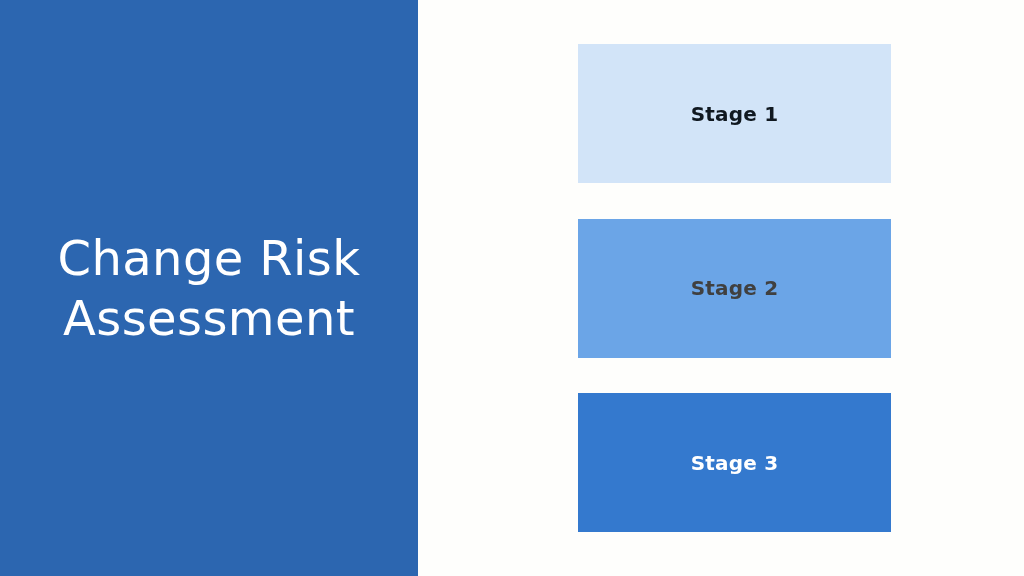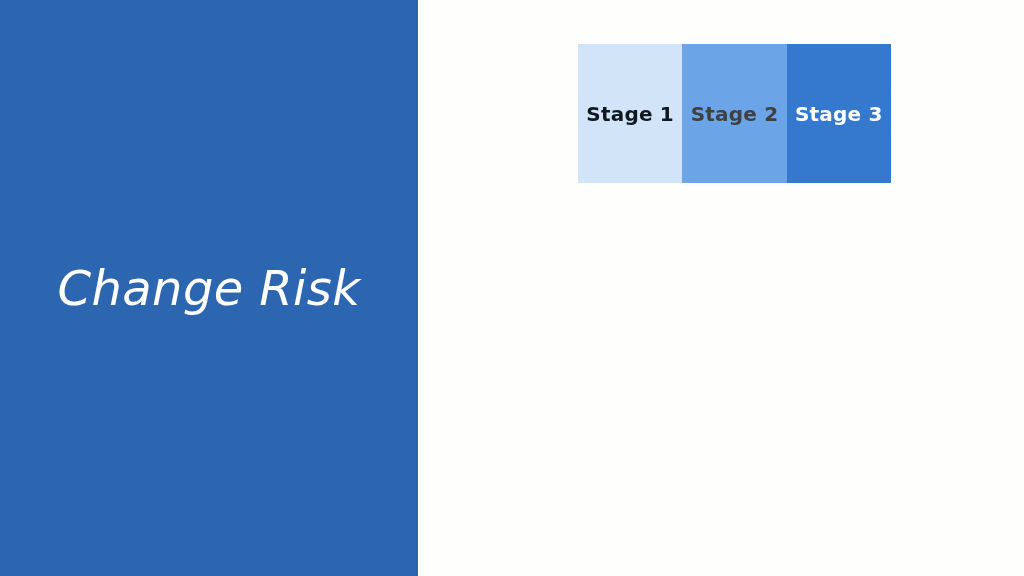--- a/index.html
+++ b/index.html
@@ -42,32 +42,31 @@
 
   .title-line {
     display: block;
     color: #FFFFFF;
     font-family: "DejaVu Sans", sans-serif;
     font-size: 48px;
     font-weight: 400;
     line-height: 60px;
     letter-spacing: 0.4px;
     white-space: nowrap;
-    font-style: italic;
   }
 
   
   .stage-stack {
     position: absolute;
     left: 578px;
     top: 44px;
     width: 313px;
     height: 488px;
     display: flex;
-    flex-direction: row;
+    flex-direction: column;
     justify-content: space-between;
   }
 
   .stage-box {
     position: relative;
     width: 313px;
     height: 139px;
     display: flex;
     align-items: center;
     justify-content: center;
@@ -91,20 +90,21 @@
   .label-light { color: #FFFFFF; }
 </style>
 </head>
 <body>
 
 <div class="slide" style="background: rgb(254, 254, 252);">
 
   <div class="title-panel" style="background: rgb(44, 102, 176); color: rgb(255, 255, 255);">
     <div class="title-block">
       <span class="title-line">Change Risk</span>
+      <span class="title-line">Assessment</span>
     </div>
   </div>
 
   <div class="stage-stack">
 
     <div class="stage-box stage-1" style="background: rgb(210, 228, 248);">
       <span class="stage-label label-dark" style="color: rgb(16, 24, 32);">Stage 1</span>
     </div>
 
     <div class="stage-box stage-2" style="background: rgb(107, 165, 231);">

